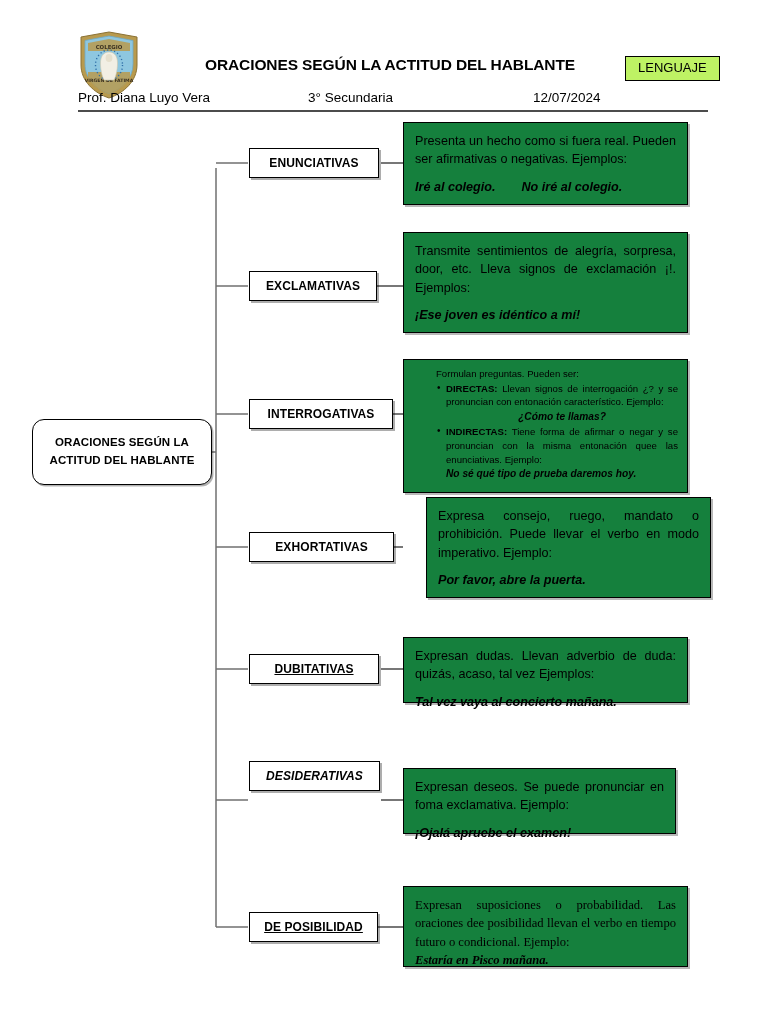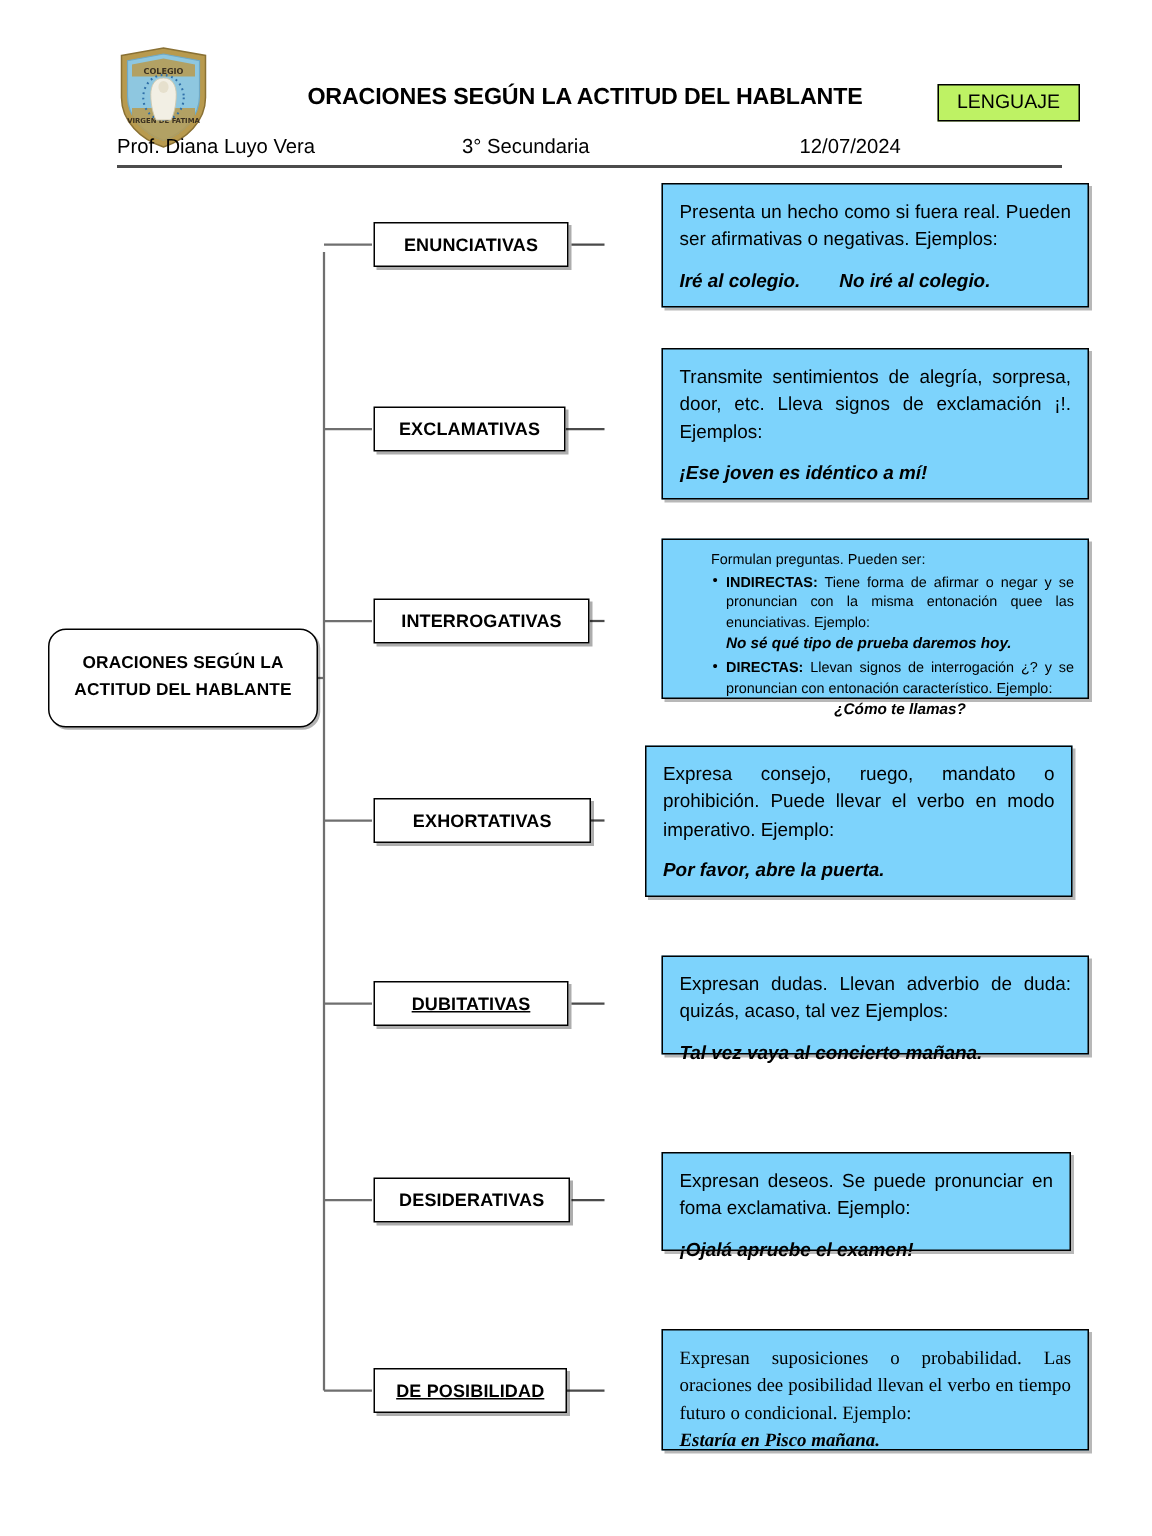--- a/index.html
+++ b/index.html
@@ -126,27 +126,26 @@
     font-size: 12px;
     font-weight: bold;
     letter-spacing: 0.1px;
     white-space: nowrap;
     box-shadow: 2px 2px 0 rgba(0,0,0,0.32);
   }
 
   .cat-desc {
     position: absolute;
     border: 1.4px solid #000;
-    background: #7dd3fc;
+    background: #15803d;
     padding: 9px 11px 8px 11px;
     font-size: 12.6px;
     line-height: 1.46;
     text-align: justify;
     box-shadow: 2px 2px 0 rgba(0,0,0,0.28);
-    margin-left: 38px;
   }
   .cat-desc .ex {
     font-style: italic;
     font-weight: bold;
     display: block;
   }
   .cat-desc .gap { display: block; height: 9px; }
   .cat-desc .inline-ex {
     font-style: italic;
     font-weight: bold;
@@ -268,49 +267,49 @@
     </div>
 
     <div class="cat-label" style="left:249px; top:271px; width:128px; height:30px;">EXCLAMATIVAS</div>
     <div class="cat-desc" style="left:403px; top:232px; width:285px; height:101px;">
       <span>Transmite sentimientos de alegría, sorpresa, door, etc. Lleva signos de exclamación ¡!. Ejemplos:</span>
       <span class="gap"></span>
       <span class="ex">¡Ese joven es idéntico a mí!</span>
     </div>
 
     <div class="cat-label" style="left:249px; top:399px; width:144px; height:30px;">INTERROGATIVAS</div>
-    <div class="cat-desc compact" style="left:403px; top:359px; width:285px; height:107px;padding-left:32px;">
+    <div class="cat-desc compact" style="left:403px; top:359px; width:285px; height:134px;padding-left:32px;">
       <span class="intro">Formulan preguntas. Pueden ser:</span>
       <ul>
+        <li>
+          <span class="bt">DIRECTAS:</span><span> Llevan signos de interrogación ¿? y se pronuncian con entonación característico. Ejemplo:</span>
+          <span class="ex-center">¿Cómo te llamas?</span>
+        </li>
         <li>
           <span class="bt">INDIRECTAS:</span><span> Tiene forma de afirmar o negar y se pronuncian con la misma entonación quee las enunciativas. Ejemplo:</span>
           <span class="ex-left">No sé qué tipo de prueba daremos hoy.</span>
         </li>
-        <li>
-          <span class="bt">DIRECTAS:</span><span> Llevan signos de interrogación ¿? y se pronuncian con entonación característico. Ejemplo:</span>
-          <span class="ex-center">¿Cómo te llamas?</span>
-        </li>
       </ul>
     </div>
 
     <div class="cat-label" style="left:249px; top:532px; width:145px; height:30px;">EXHORTATIVAS</div>
-    <div class="cat-desc" style="left:392px; top:497px; width:285px; height:101px;">
+    <div class="cat-desc" style="left:426px; top:497px; width:285px; height:101px;">
       <span>Expresa consejo, ruego, mandato o prohibición. Puede llevar el verbo en modo imperativo. Ejemplo:</span>
       <span class="gap"></span>
       <span class="ex">Por favor, abre la puerta.</span>
     </div>
 
     <div class="cat-label" style="left:249px; top:654px; width:130px; height:30px;text-decoration:underline;">DUBITATIVAS</div>
     <div class="cat-desc" style="left:403px; top:637px; width:285px; height:66px;">
       <span>Expresan dudas. Llevan adverbio de duda: quizás, acaso, tal vez Ejemplos:</span>
       <span class="gap"></span>
       <span class="ex">Tal vez vaya al concierto mañana.</span>
     </div>
 
-    <div class="cat-label" style="left:249px; top:785px; width:131px; height:30px;">DESIDERATIVAS</div>
+    <div class="cat-label" style="left:249px; top:761px; width:131px; height:30px;font-style:italic;">DESIDERATIVAS</div>
     <div class="cat-desc" style="left:403px; top:768px; width:273px; height:66px;">
       <span>Expresan deseos. Se puede pronunciar en foma exclamativa. Ejemplo:</span>
       <span class="gap"></span>
       <span class="ex">¡Ojalá apruebe el examen!</span>
     </div>
 
     <div class="cat-label" style="left:249px; top:912px; width:129px; height:30px;text-decoration:underline;">DE POSIBILIDAD</div>
     <div class="cat-desc" style="left:403px; top:886px; width:285px; height:81px;font-family:Liberation Serif, serif;">
       <span>Expresan suposiciones o probabilidad. Las oraciones dee posibilidad llevan el verbo en tiempo futuro o condicional. Ejemplo:</span>
       <span class="ex">Estaría en Pisco mañana.</span>

